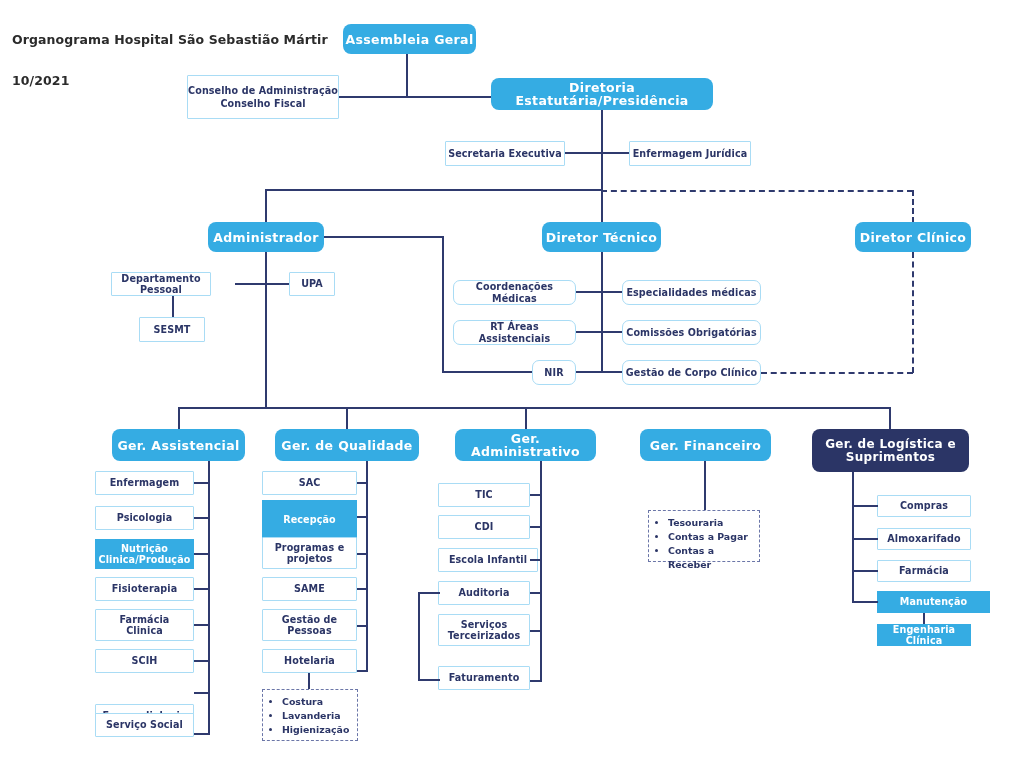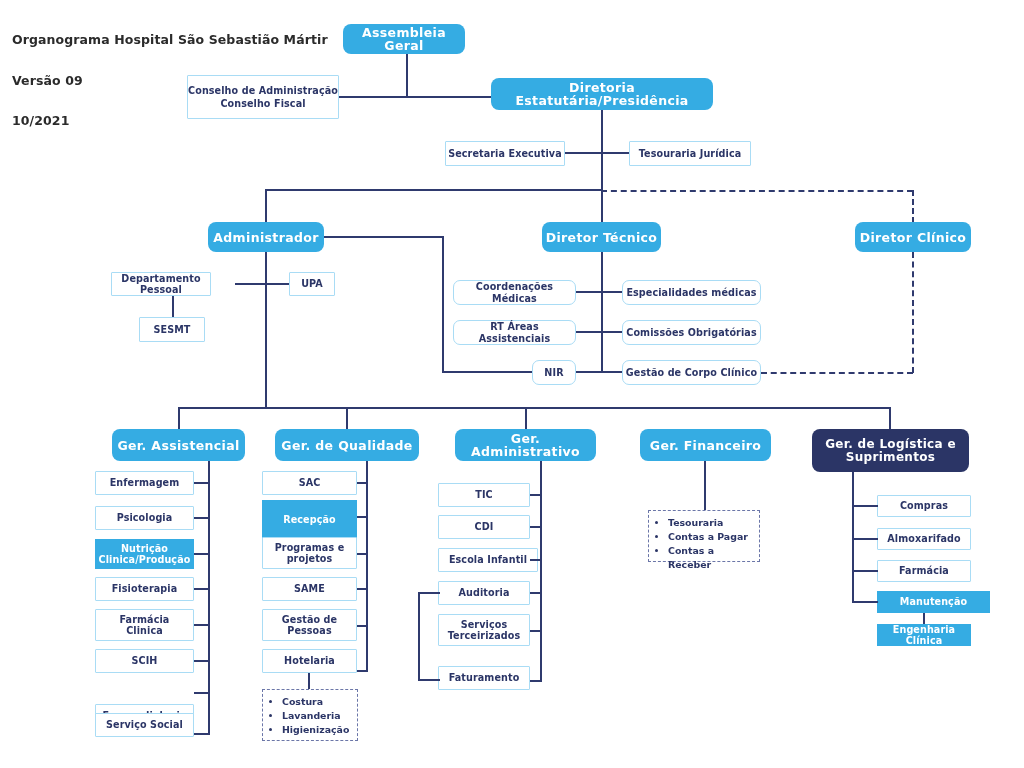--- a/index.html
+++ b/index.html
@@ -97,39 +97,38 @@
     border-left:2px dashed #2F3A6E;
   }
 </style>
 </head>
 <body>
 
 <div id="chart">
 
   <div class="title-block">
     <div>Organograma Hospital São Sebastião Mártir</div>
-    <div>Versão 09</div>
     <div>10/2021</div>
   </div>
 
-  <div class="node n-primary" style="left:343px;top:24px;width:122px;height:30px;">Assembleia Geral</div>
+  <div class="node n-primary" style="left:343px;top:24px;width:133px;height:30px;">Assembleia Geral</div>
 
   <div class="ln lnv" style="left:406px;top:54px;width:2px;height:43px;"></div>
 
   <div class="node n-outline sq" style="left:187px;top:75px;width:152px;height:44px;line-height:13px;">Conselho de Administração
 Conselho Fiscal</div>
 
   <div class="ln lnh" style="left:339px;top:96px;width:152px;height:2px;"></div>
 
   <div class="node n-primary" style="left:491px;top:78px;width:222px;height:32px;">Diretoria Estatutária/Presidência</div>
 
   <div class="ln lnv" style="left:601px;top:110px;width:2px;height:80px;"></div>
 
   <div class="node n-outline sq" style="left:445px;top:141px;width:120px;height:25px;">Secretaria Executiva</div>
-  <div class="node n-outline sq" style="left:629px;top:141px;width:122px;height:25px;">Tesouraria Jurídica</div>
+  <div class="node n-outline sq" style="left:629px;top:141px;width:122px;height:25px;">Enfermagem Jurídica</div>
   <div class="ln lnh" style="left:565px;top:152px;width:36px;height:2px;"></div>
   <div class="ln lnh" style="left:601px;top:152px;width:28px;height:2px;"></div>
 
   <div class="ln lnh" style="left:265px;top:189px;width:336px;height:2px;"></div>
   <div class="dashH" style="left:601px;top:190px;width:312px;"></div>
 
   <div class="ln lnv" style="left:265px;top:189px;width:2px;height:34px;"></div>
   <div class="ln lnv" style="left:601px;top:189px;width:2px;height:34px;"></div>
   <div class="dashV" style="left:912px;top:190px;height:33px;"></div>
 

